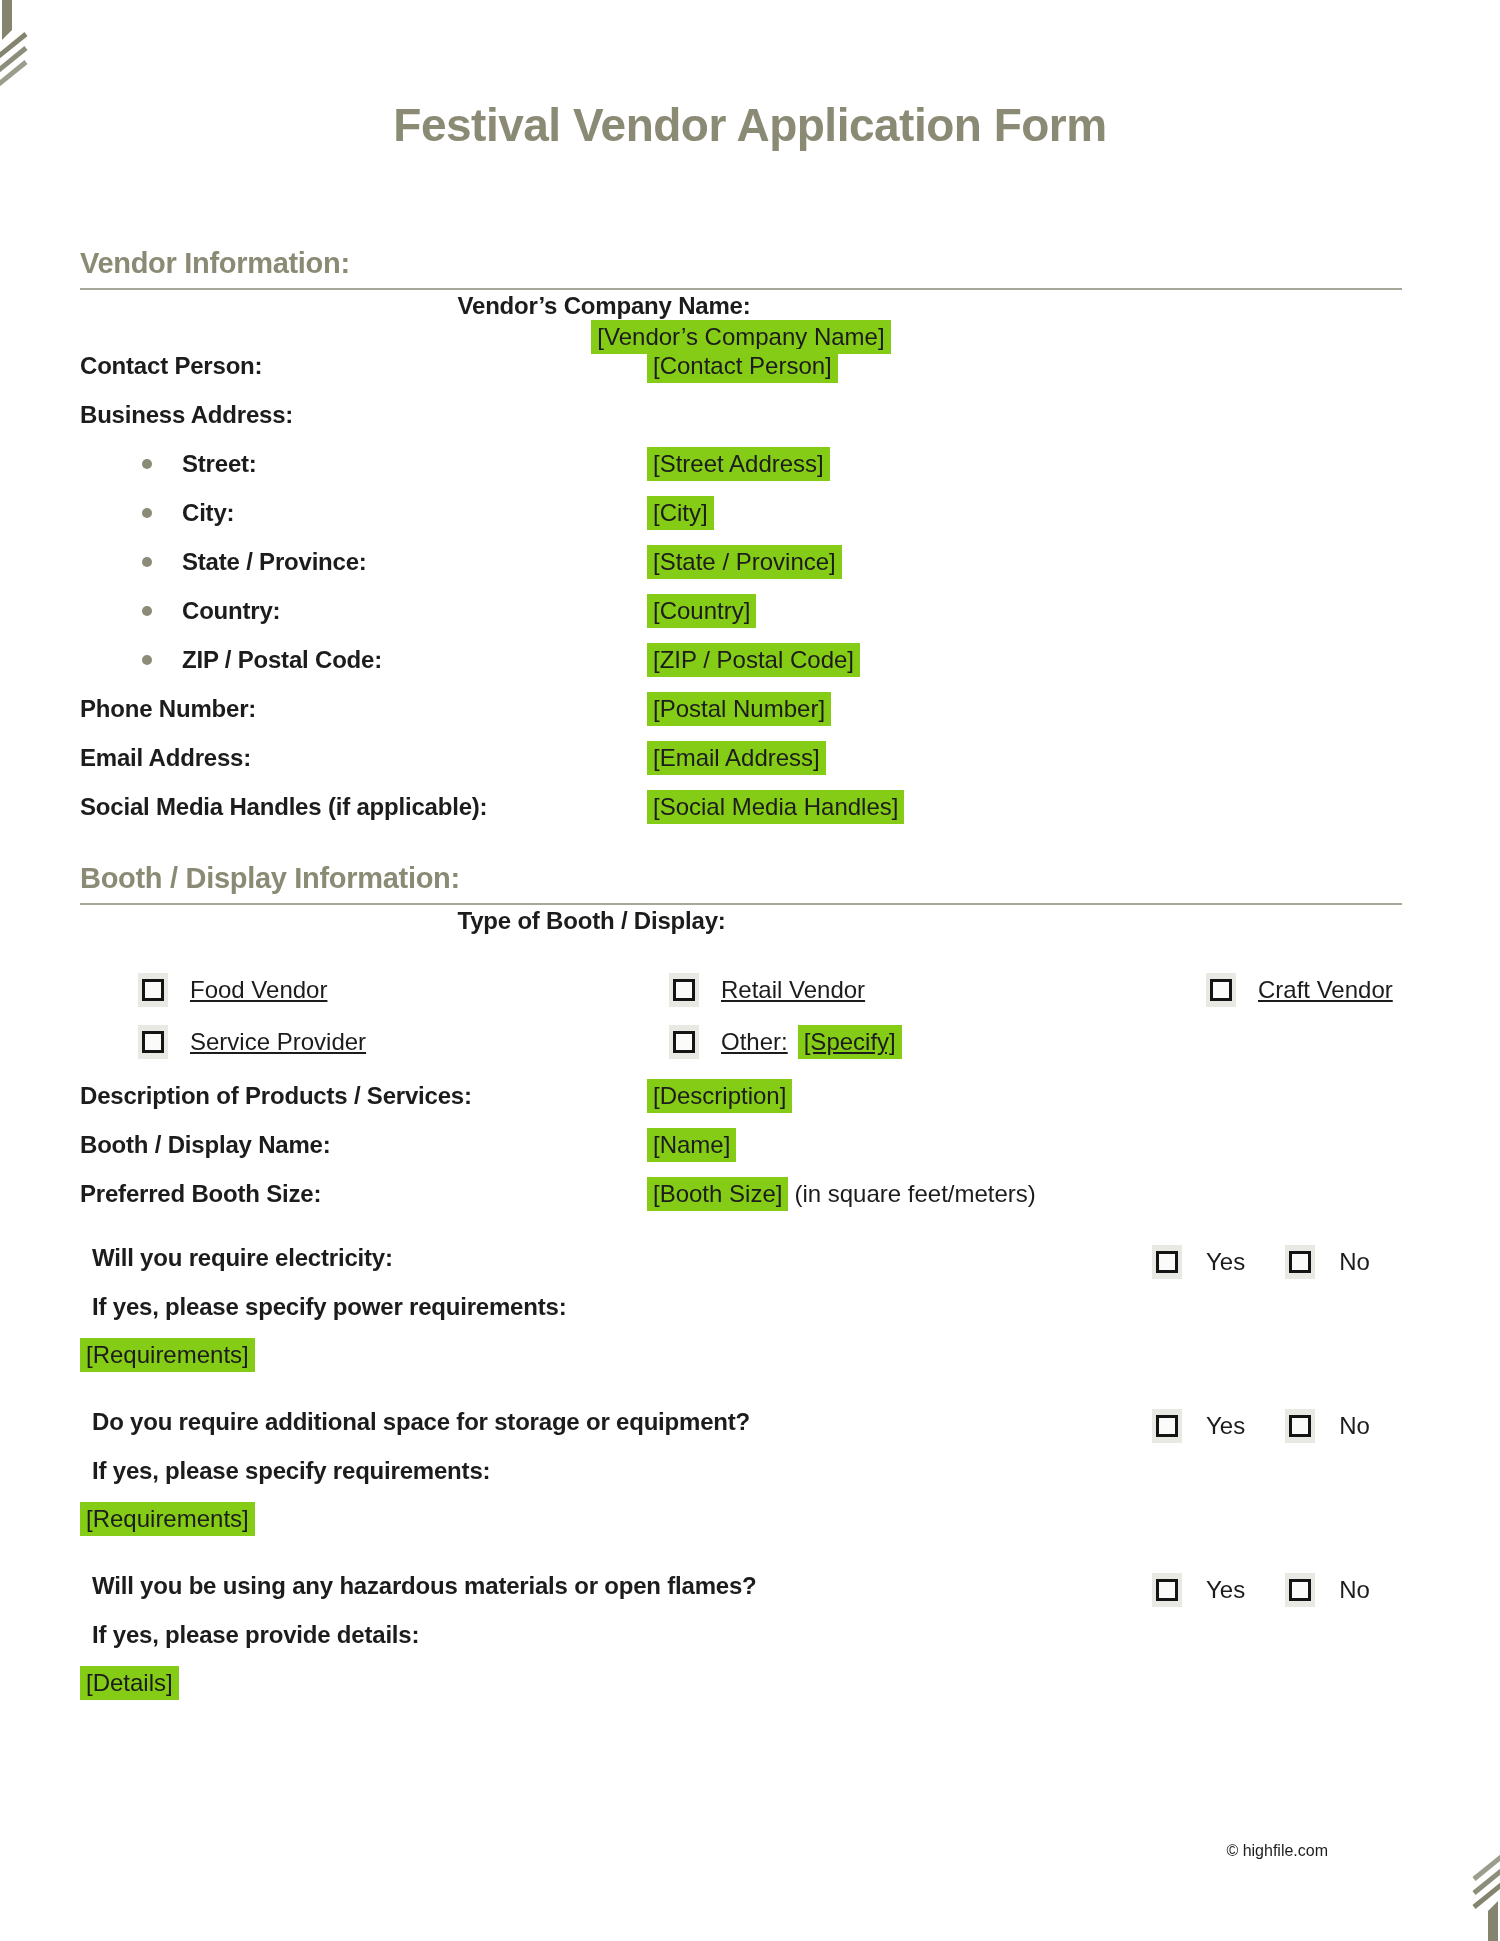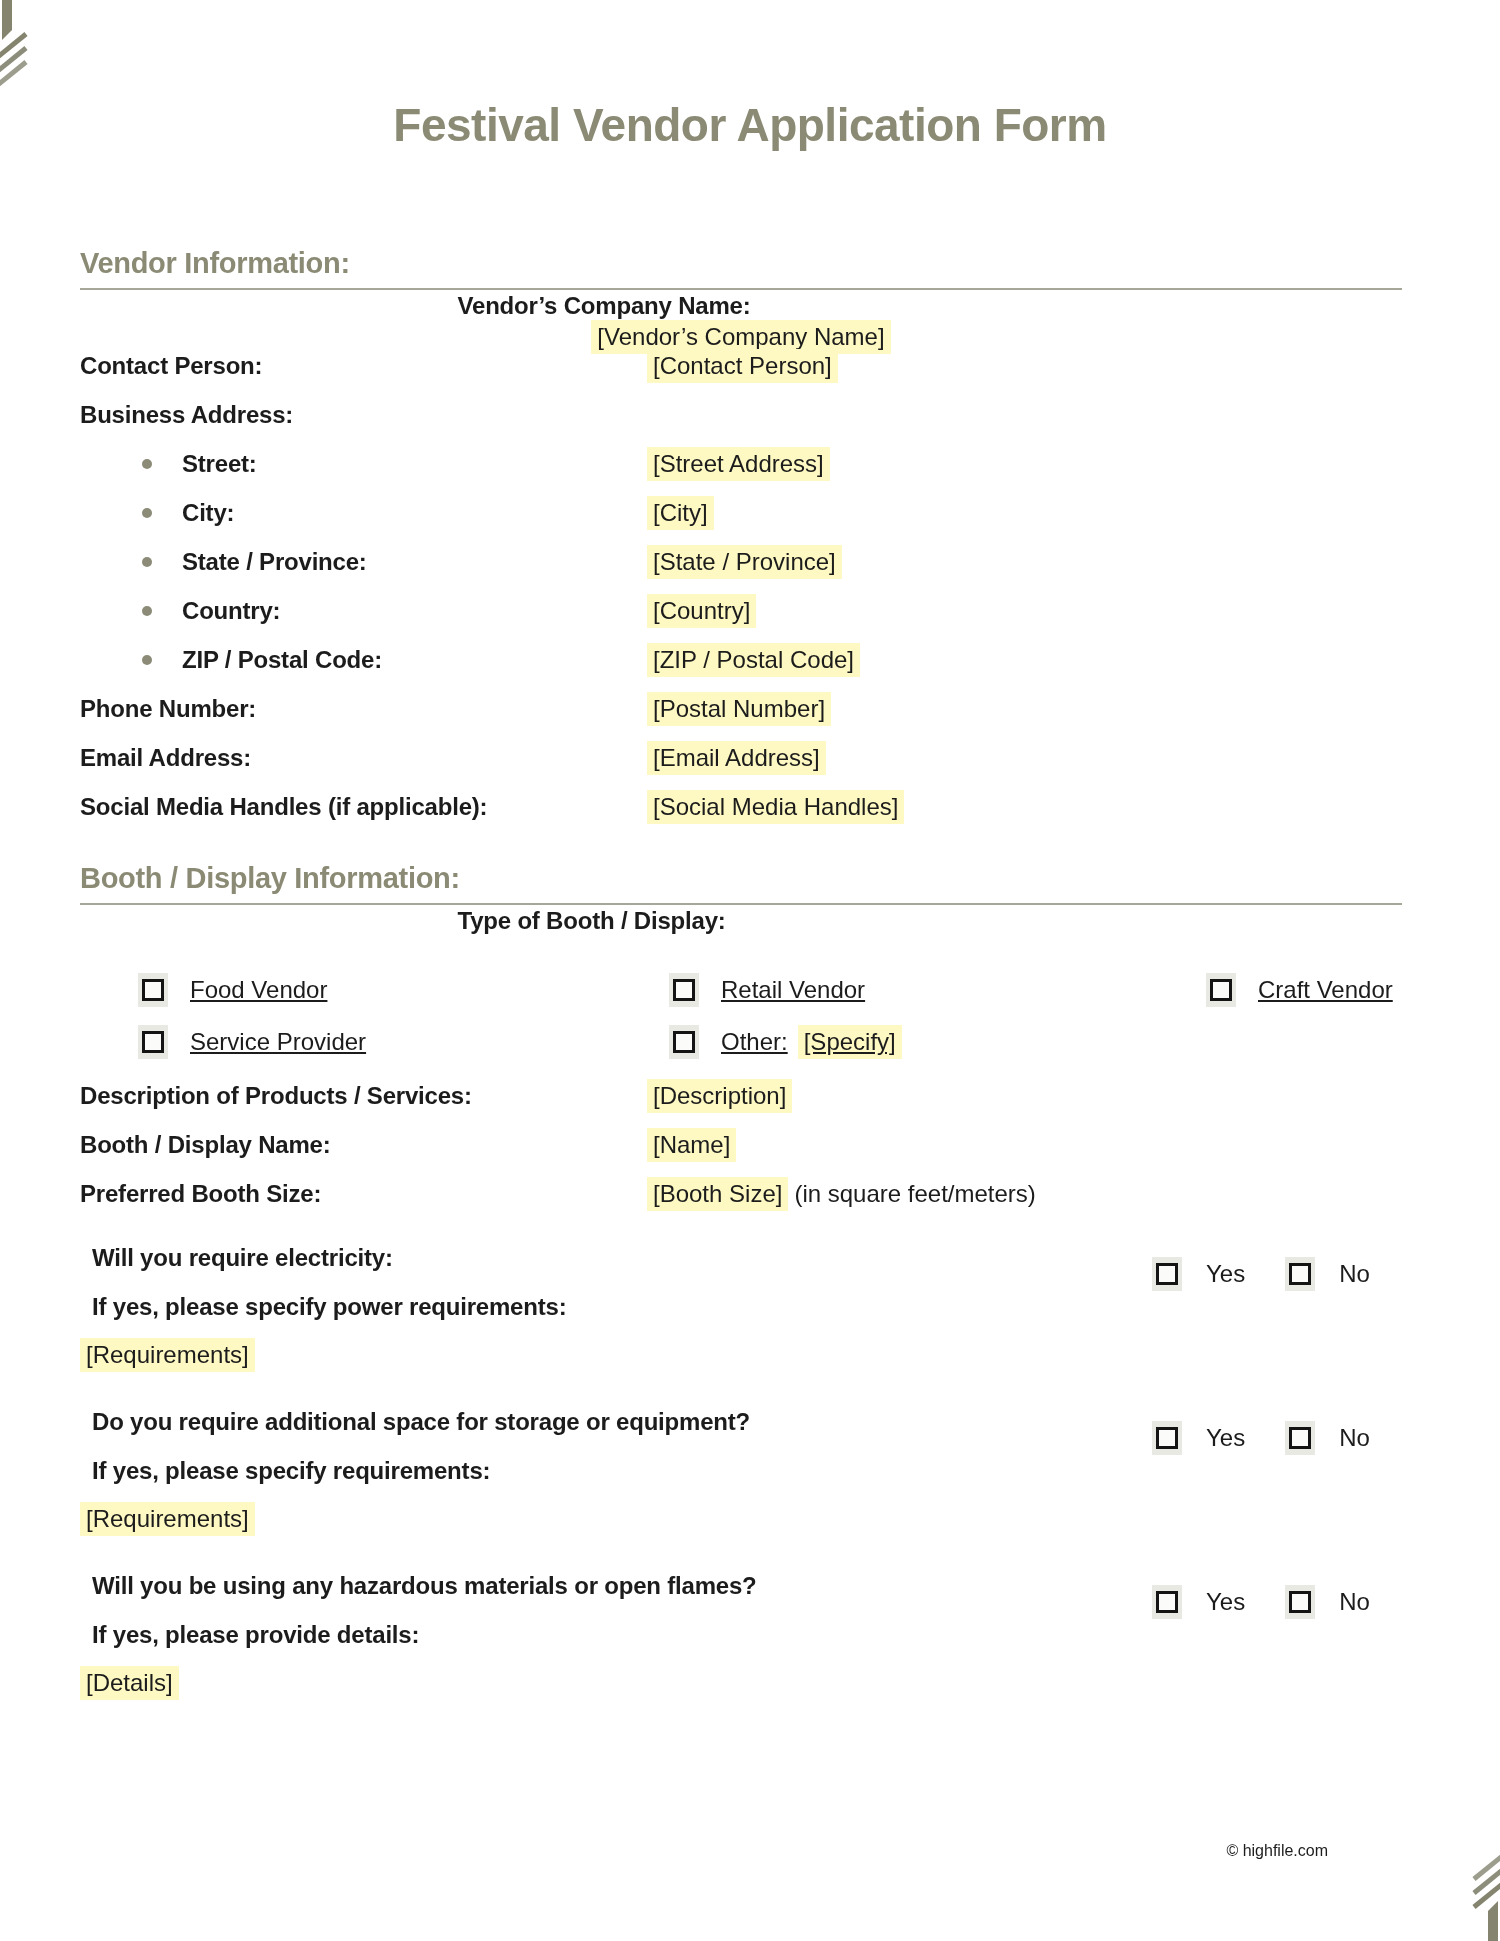--- a/index.html
+++ b/index.html
@@ -26,34 +26,34 @@
     letter-spacing:-0.3px;
   }
   .heading-vendor { margin-top:247px; }
   .heading-booth  { margin-top:31px; }
   .rule { border-bottom:2px solid #a6a699; margin-top:8px; }
   .frow { display:flex; align-items:center; height:49px; }
   .first-after-rule { margin-top:2px;flex-direction:column; }
   .flabel { flex:none; width:567px; font-weight:bold; font-size:24px; letter-spacing:-0.2px; }
   .bullet-label { display:flex; align-items:center; padding-left:62px; box-sizing:border-box; }
   .dot { width:10px; height:10px; border-radius:50%; background:#8b8b78; margin-right:30px; flex:none; }
-  .hl { background:#fef9c3; padding:3px 6px; font-size:24px; color:#1c1c1c; }
+  .hl { background:#84cc16; padding:3px 6px; font-size:24px; color:#1c1c1c; }
   .suffix { font-size:24px; margin-left:6px; }
   .type-row { position:relative; height:52px; }
   .opt { position:absolute; top:8px; height:52px; display:flex; align-items:center;text-decoration:underline; }
   .cb { background:#e9e9e4; padding:6px 4px; display:inline-block; line-height:0; }
   .cbox { display:inline-block; width:22px; height:22px; border:3px solid #141414; box-sizing:border-box; background:#fbfbf9; }
   .optlabel { font-size:24px; margin-left:22px; }
   .fields-group { margin-top:11px; }
   .q-block { margin-top:18px; }
   .q-block-first { margin-top:15px; }
   .q-row { position:relative; height:50px; display:flex; align-items:center; }
   .q-text { font-weight:bold; font-size:24px; letter-spacing:-0.2px;margin-left:12px; }
   .f-row { height:48px; display:flex; align-items:center; }
-  .yesno { position:absolute; left:1072px; top:16px; height:50px; display:flex; align-items:center; }
+  .yesno { position:absolute; left:1072px; top:4px; height:50px; display:flex; align-items:center; }
   .yn-label { font-size:24px; margin-left:24px; }
   .yn-gap { margin-left:40px; }
   .footer {
     position:absolute; top:1842px; right:172px;
     font-size:16px; color:#1c1c1c;
   }
   .deco { position:absolute; }
   .deco-tl { left:0; top:0; }
   .deco-br { right:0; bottom:0; transform:rotate(180deg); }
 </style>

